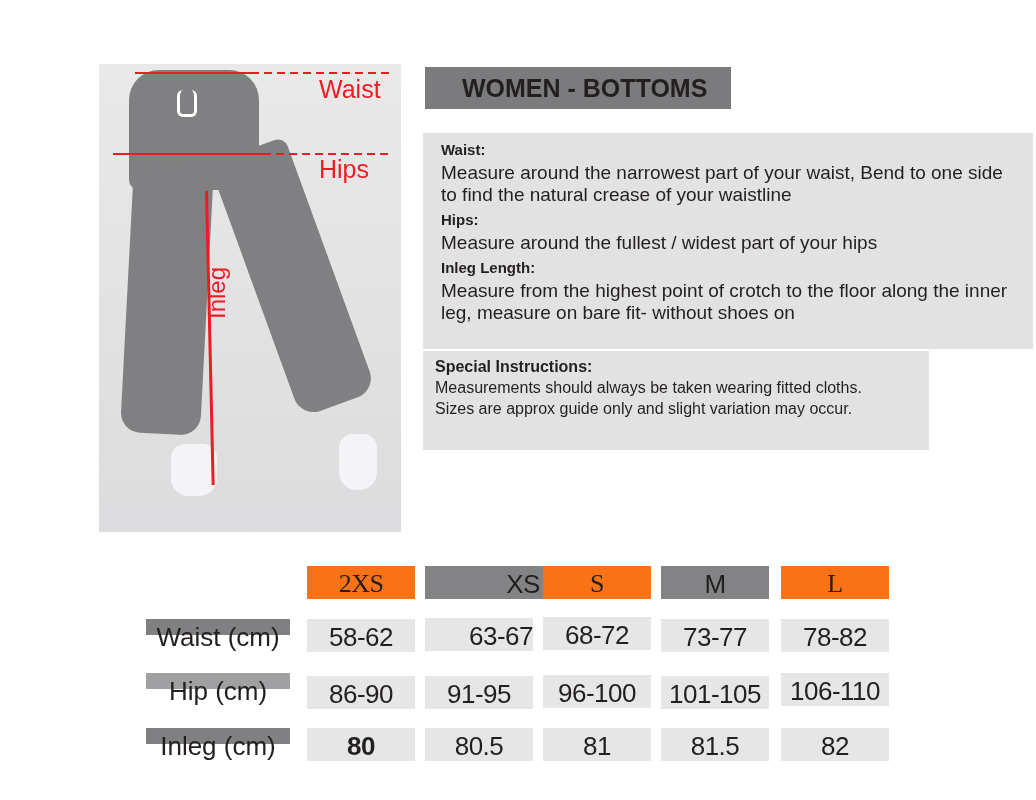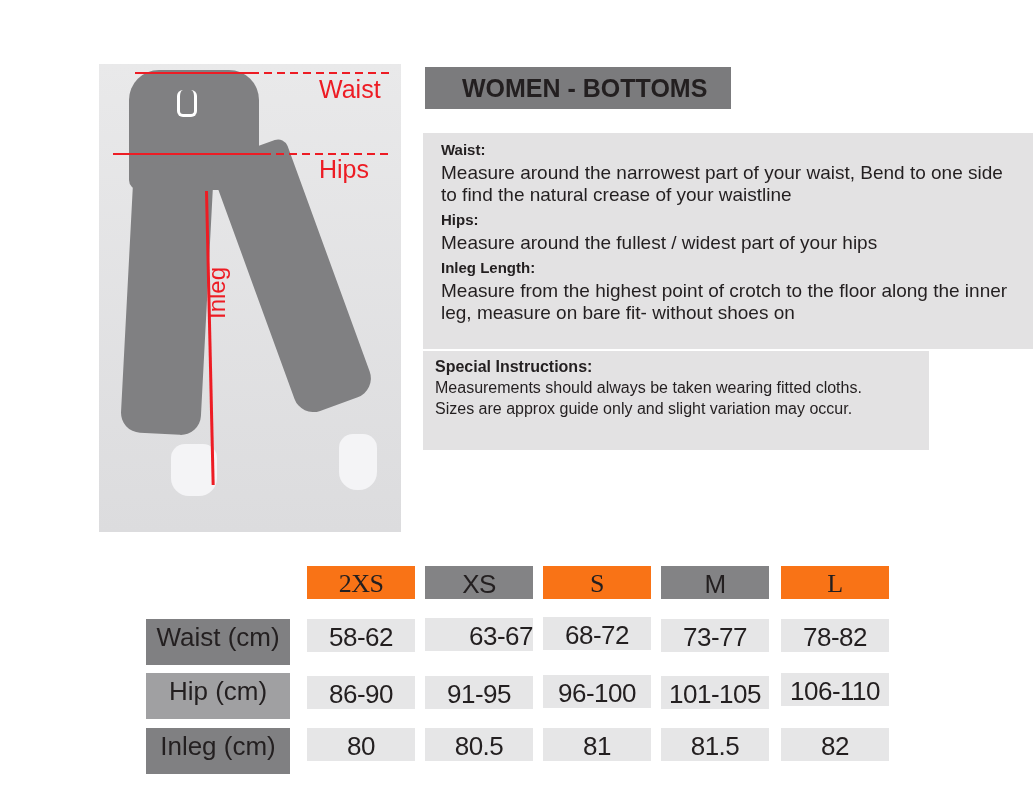--- a/index.html
+++ b/index.html
@@ -16,21 +16,21 @@
   .info{left:423px;top:125px;width:610px;height:216px;background:#e3e2e3;box-sizing:border-box;padding:7px 18px;margin-top:8px;}
   .info h4{margin:0;font-size:15px;font-weight:bold;line-height:20px;}
   .info p{margin:2px 0 4px 0;font-size:19px;line-height:22px;}
   .special{left:423px;top:351px;width:506px;height:99px;background:#e3e2e3;box-sizing:border-box;padding:5px 12px;font-size:16px;line-height:21px;}
   .special h4{margin:0;font-size:16px;font-weight:bold;line-height:21px;}
   
   .cell{position:absolute;width:108px;height:33px;text-align:center;font-size:26px;line-height:36px;color:#231f20;letter-spacing:-0.5px;}
   .hdr-light{background:#f97316;font-family:Liberation Serif, serif;}
   .hdr-dark{background:#838385;}
   .val{background:#e6e6e7;}
-  .rowlbl{position:absolute;left:146px;width:144px;height:46px;font-size:26px;line-height:36px;text-align:center;color:#231f20;}
+  .rowlbl{position:absolute;left:146px;width:144px;height:16px;font-size:26px;line-height:36px;text-align:center;color:#231f20;}
   .rl-dark{background:#808082;}
   .rl-light{background:#a0a0a2;}
 </style>
 </head>
 <body>
 
 <div class="abs photo">
 
   <div class="pants" style="left:30px;top:6px;width:130px;height:120px;border-radius:30px 30px 10px 10px;"></div>
 
@@ -68,38 +68,38 @@
 
 <div class="abs special">
   <h4>Special Instructions:</h4>
   <div>Measurements should always be taken wearing fitted cloths.</div>
   <div>Sizes are approx guide only and slight variation may occur.</div>
 </div>
 
 <div>
 
   <div class="cell hdr-light" style="left:307px;top:566px;">2XS</div>
-  <div class="cell hdr-dark" style="left:425px;top:566px;">XS</div>
+  <div class="cell hdr-dark" style="left:425px;top:566px;padding-left:44px;">XS</div>
   <div class="cell hdr-light" style="left:543px;top:566px;">S</div>
   <div class="cell hdr-dark" style="left:661px;top:566px;">M</div>
   <div class="cell hdr-light" style="left:781px;top:566px;">L</div>
 
   <div class="rowlbl rl-dark" style="top:619px;">Waist (cm)</div>
   <div class="cell val" style="left:307px;top:619px;">58-62</div>
   <div class="cell val" style="left:425px;top:618px;text-align:right;">63-67</div>
   <div class="cell val" style="left:543px;top:617px;">68-72</div>
   <div class="cell val" style="left:661px;top:619px;">73-77</div>
   <div class="cell val" style="left:781px;top:619px;">78-82</div>
 
   <div class="rowlbl rl-light" style="top:673px;">Hip (cm)</div>
   <div class="cell val" style="left:307px;top:676px;">86-90</div>
   <div class="cell val" style="left:425px;top:676px;">91-95</div>
   <div class="cell val" style="left:543px;top:675px;">96-100</div>
   <div class="cell val" style="left:661px;top:676px;">101-105</div>
   <div class="cell val" style="left:781px;top:673px;">106-110</div>
 
   <div class="rowlbl rl-dark" style="top:728px;">Inleg (cm)</div>
-  <div class="cell val" style="left:307px;top:728px;">80</div>
+  <div class="cell val" style="left:307px;top:728px;font-weight:bold;">80</div>
   <div class="cell val" style="left:425px;top:728px;">80.5</div>
   <div class="cell val" style="left:543px;top:728px;">81</div>
   <div class="cell val" style="left:661px;top:728px;">81.5</div>
   <div class="cell val" style="left:781px;top:728px;">82</div>
 </div>
 
 </body></html>

